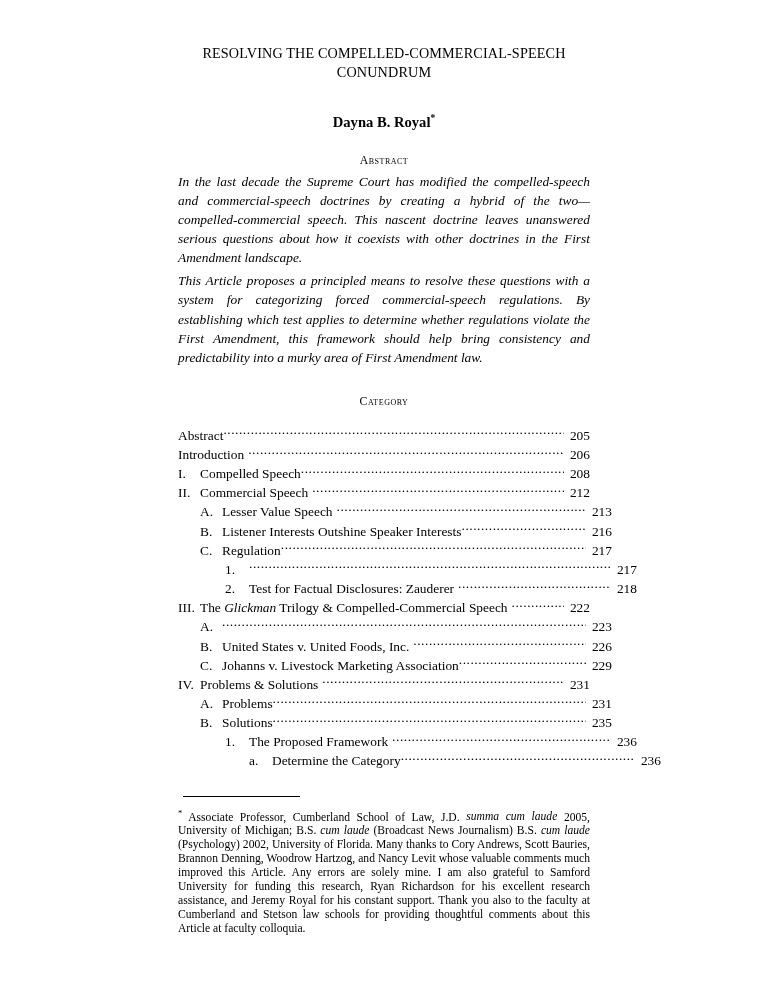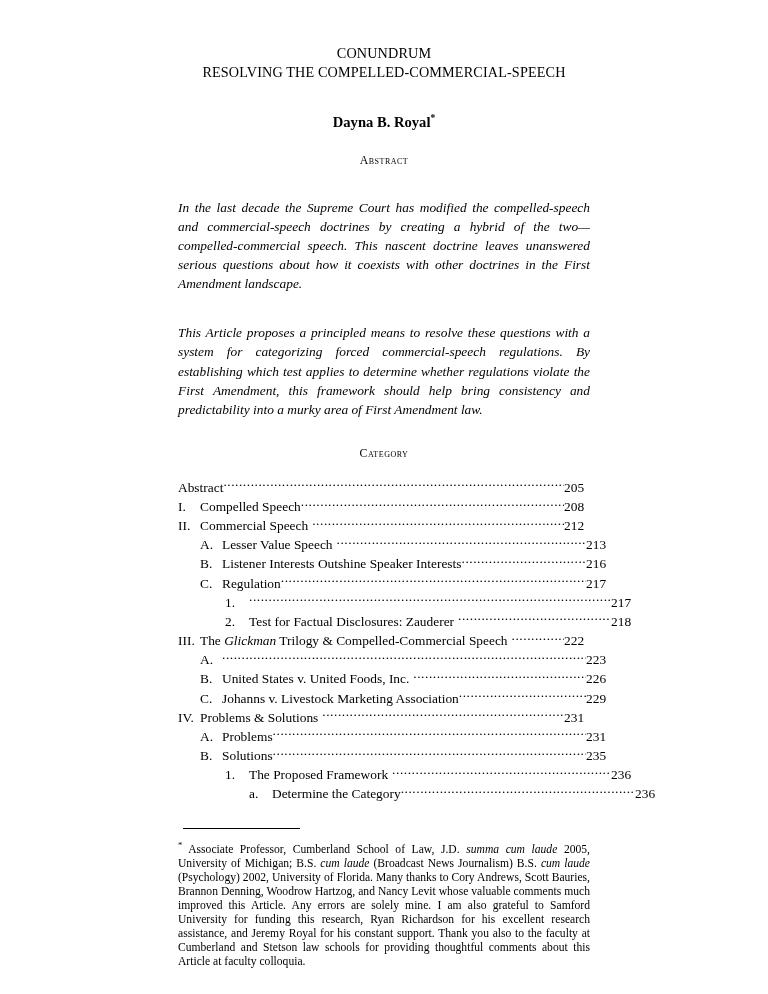--- a/index.html
+++ b/index.html
@@ -62,21 +62,21 @@
   .sc-heading.contents-heading {
     margin-top: 27px;
   }
 
   
   .abstract-p {
     font-style: italic;
     font-size: 13.4px;
     line-height: 19.1px;
     text-align: justify;
-    margin-top: 30px;
+    margin-top: 4px;
   }
   .abstract-p:first-of-type { margin-top: 20px; }
 
   
   .toc {
     margin-top: 17px;
     font-size: 13.4px;
     line-height: 19.15px;
   }
   .toc-row {
@@ -104,20 +104,21 @@
     content: "......................................................................................................................................................................";
     position: absolute;
     left: 0;
     bottom: 0.02em;
     letter-spacing: 0.55px;
     font-size: 13.4px;
     color: #000;
   }
   .toc-page {
     flex: 0 0 auto;
+    text-align: right;
     min-width: 26px;
   }
   
   .lvl-0 .toc-num { width: 0px; }
   .lvl-1 .toc-num { width: 22px; }
   .lvl-2 { padding-left: 22px; }
   .lvl-2 .toc-num { width: 22px; }
   .lvl-3 { padding-left: 47px; }
   .lvl-3 .toc-num { width: 24px; }
   .lvl-4 { padding-left: 71px; }
@@ -148,40 +149,46 @@
     vertical-align: super;
   }
 </style>
 </head>
 <body>
 
 <div class="page">
   <div class="content">
 
     <div class="title">
+      <div>RESOLVING THE COMPELLED-COMMERCIAL-SPEECH</div>
       <div>CONUNDRUM</div>
-      <div>RESOLVING THE COMPELLED-COMMERCIAL-SPEECH</div>
     </div>
 
     <div class="author"><span>Dayna B. Royal</span><span class="fn-mark">*</span></div>
 
     <div class="sc-heading">Abstract</div>
 
     <div class="abstract-p">In the last decade the Supreme Court has modified the compelled-speech and commercial-speech doctrines by creating a hybrid of the two—compelled-commercial speech. This nascent doctrine leaves unanswered serious questions about how it coexists with other doctrines in the First Amendment landscape.</div>
     <div class="abstract-p">This Article proposes a principled means to resolve these questions with a system for categorizing forced commercial-speech regulations. By establishing which test applies to determine whether regulations violate the First Amendment, this framework should help bring consistency and predictability into a murky area of First Amendment law.</div>
 
     <div class="sc-heading contents-heading">Category</div>
 
     <div class="toc">
         <div class="toc-row lvl-0 nogap">
           <span class="toc-num"></span>
           <span class="toc-label">Abstract</span>
           <span class="toc-leader"></span>
           <span class="toc-page">205</span>
         </div>
+        <div class="toc-row lvl-0 gap">
+          <span class="toc-num"></span>
+          <span class="toc-label">Introduction</span>
+          <span class="toc-leader"></span>
+          <span class="toc-page">206</span>
+        </div>
         <div class="toc-row lvl-1 nogap">
           <span class="toc-num">I.</span>
           <span class="toc-label">Compelled Speech</span>
           <span class="toc-leader"></span>
           <span class="toc-page">208</span>
         </div>
         <div class="toc-row lvl-1 gap">
           <span class="toc-num">II.</span>
           <span class="toc-label">Commercial Speech</span>
           <span class="toc-leader"></span>

